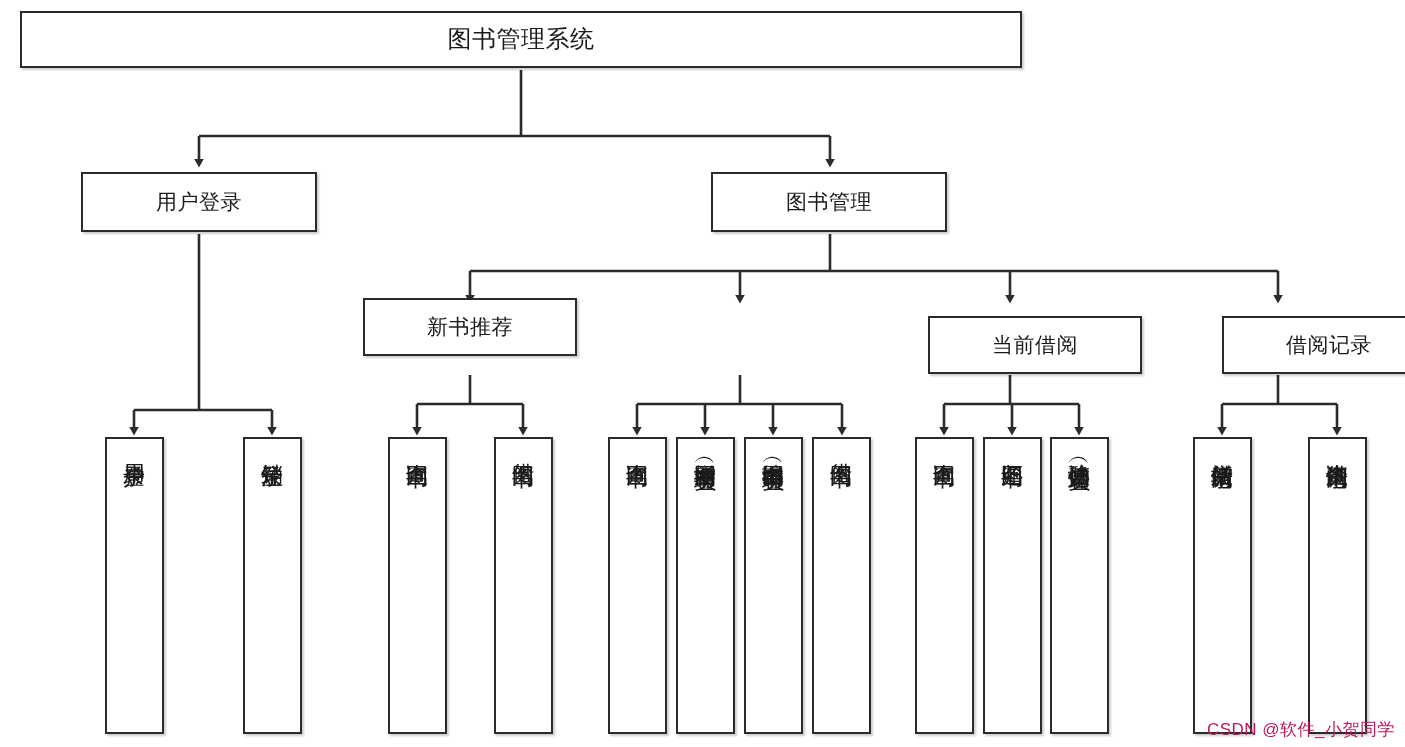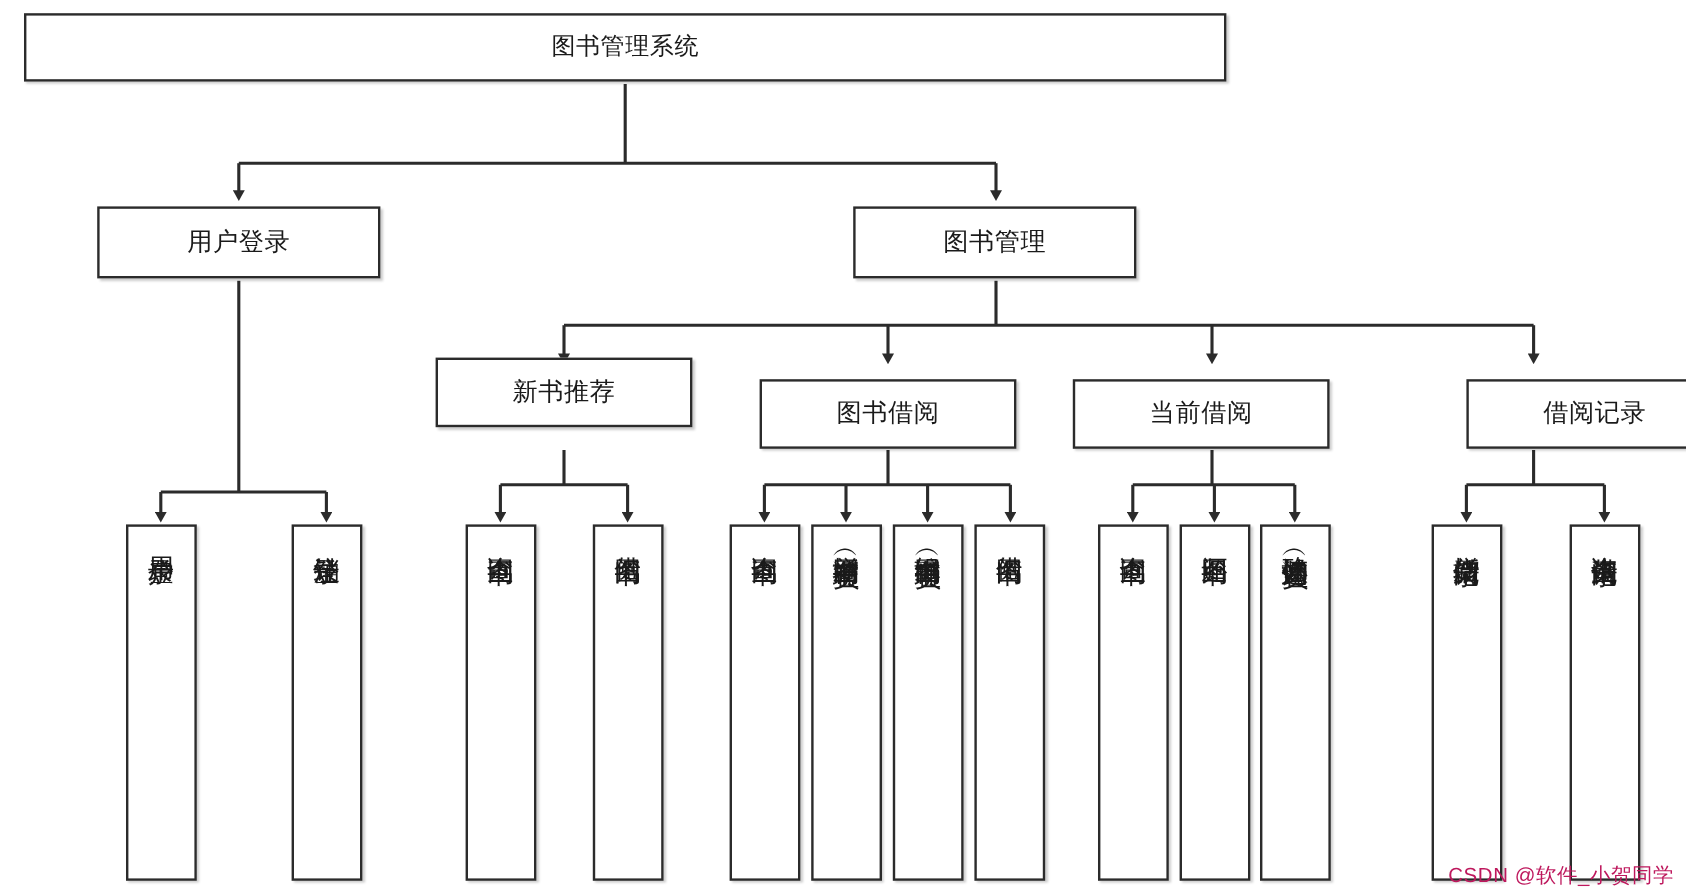--- a/index.html
+++ b/index.html
@@ -40,21 +40,21 @@
   .node-label {
     display: block;
     text-align: center;
     line-height: 1.18;
     letter-spacing: 0.5px;
   }
   .node.horizontal .node-label {
     font-size: 21px;
   }
   .node.root .node-label {
-    font-size: 20px;
+    font-size: 24px;
   }
   .node.vertical {
     align-items: flex-start;
     padding-top: 7px;
   }
   .node.vertical .node-label {
     writing-mode: vertical-rl;
     text-orientation: upright;
     font-size: 22px;
     line-height: 1.05;
@@ -134,24 +134,21 @@
   <div class="node horizontal" style="left:81px; top:172px; width:236px; height:60px;">
     <span class="node-label">用户登录</span>
   </div>
   <div class="node horizontal" style="left:711px; top:172px; width:236px; height:60px;">
     <span class="node-label">图书管理</span>
   </div>
 
   <div class="node horizontal" style="left:363px; top:298px; width:214px; height:58px;">
     <span class="node-label">新书推荐</span>
   </div>
-  <div class="node horizontal" style="left:633px; top:316px; width:214px; height:58px;">
-    <span class="node-label">图书借阅</span>
-  </div>
-  <div class="node horizontal" style="left:894px; top:316px; width:214px; height:58px;align-items:center;">
+  <div class="node horizontal" style="left:928px; top:316px; width:214px; height:58px;align-items:center;">
     <span class="node-label">当前借阅</span>
   </div>
   <div class="node horizontal" style="left:1222px; top:316px; width:214px; height:58px;">
     <span class="node-label">借阅记录</span>
   </div>
 
   <div class="node vertical" style="left:105px; top:437px; width:59px; height:297px;">
     <span class="node-label">用户登录</span>
   </div>
   <div class="node vertical" style="left:243px; top:437px; width:59px; height:297px;">

